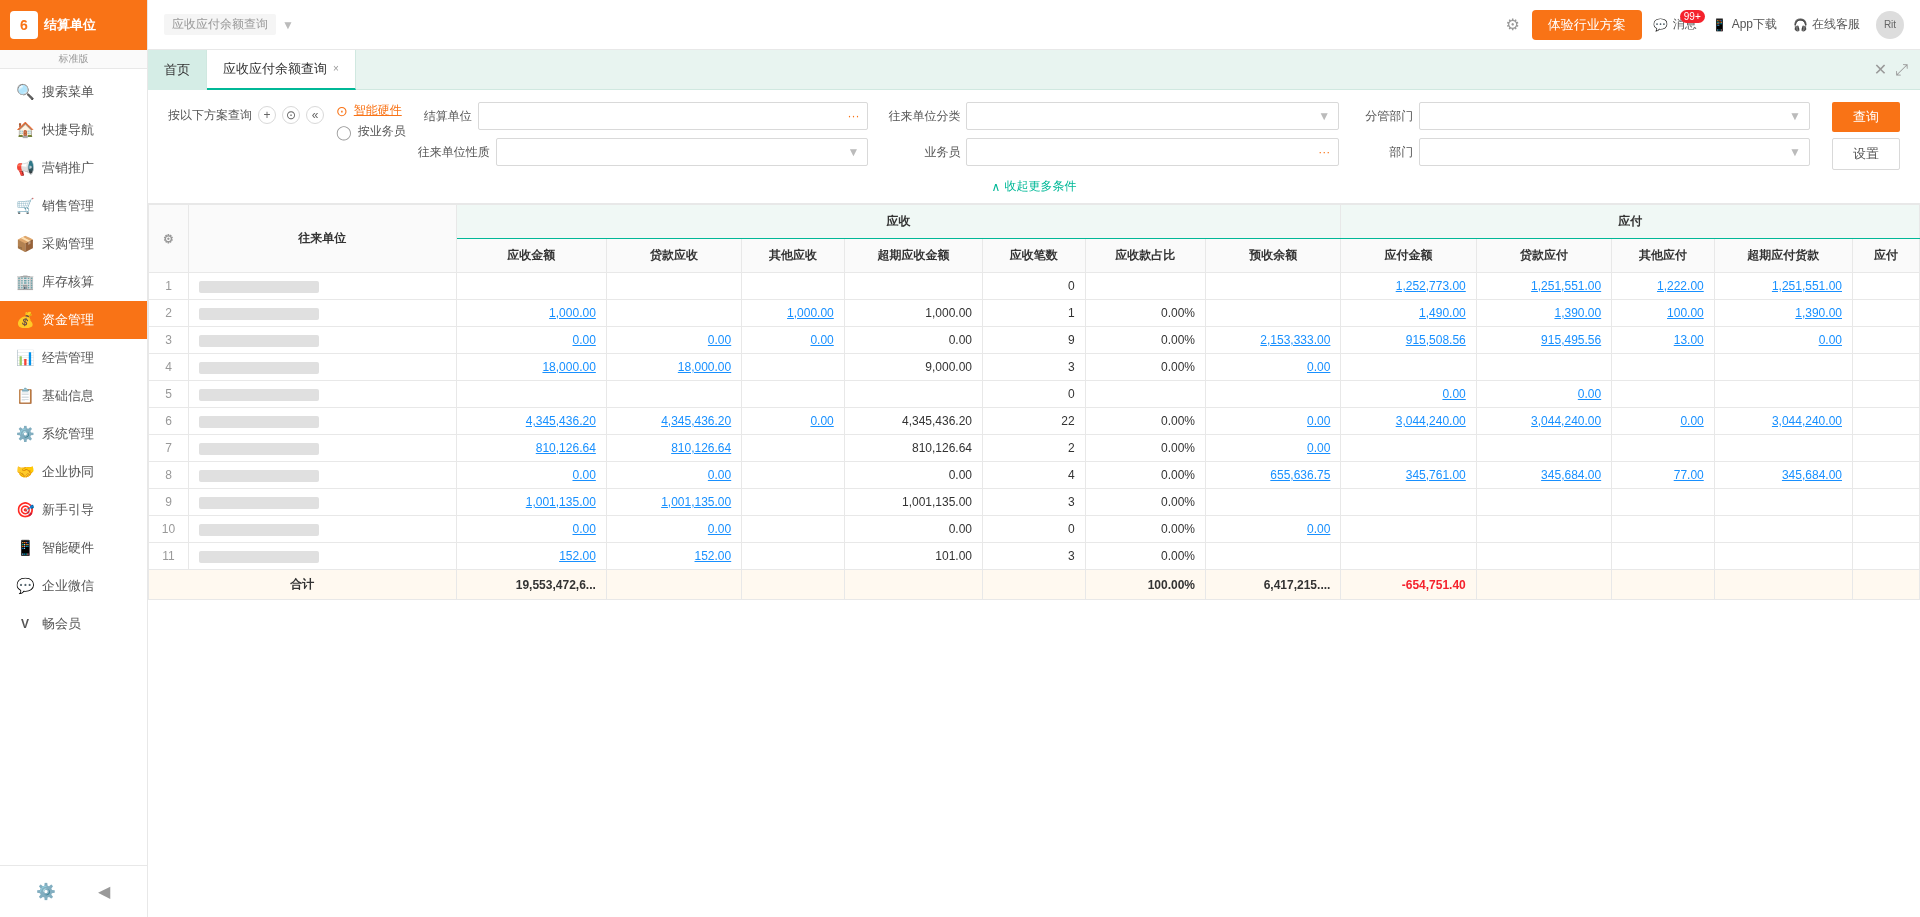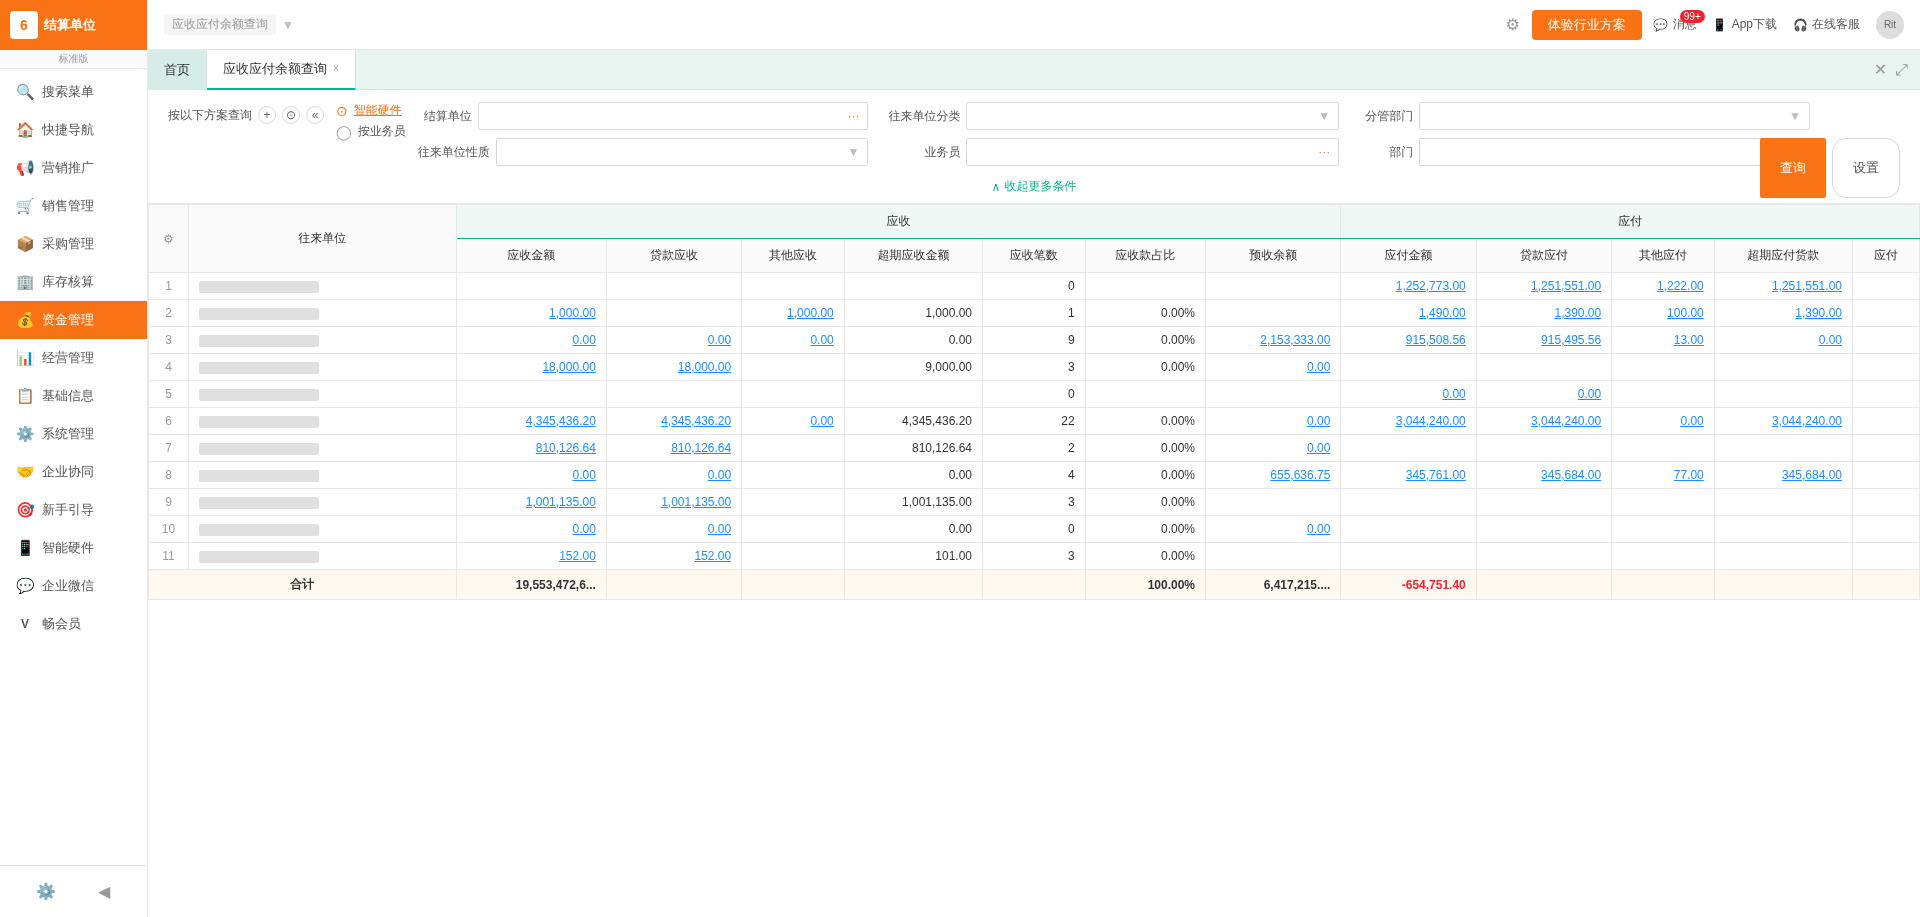--- a/index.html
+++ b/index.html
@@ -46,21 +46,21 @@
 
     
     .page-header { background: #f5f5f5; padding: 12px 20px 8px; display: flex; align-items: center; justify-content: space-between; flex-shrink: 0; }
     .page-title { font-size: 16px; font-weight: bold; color: #333; }
     .page-actions { display: flex; gap: 8px; align-items: center; }
     .page-action-btn { display: flex; align-items: center; gap: 4px; color: #f97316; cursor: pointer; font-size: 12px; border: none; background: none; }
 
     
     .table-container { flex: 1; overflow: auto; background: #fff; margin: 0; }
     table { width: 100%; border-collapse: collapse; font-size: 12px; }
-    table th { background: #fafafa; border: 1px solid #e8e8e8; padding: 8px 10px; text-align: center; font-weight: normal; color: #333; white-space: nowrap; position: sticky; top: 0; z-index: 2; }
+    table th { background: #fafafa; border: 1px solid #e8e8e8; padding: 8px 10px; text-align: center; font-weight: bold; color: #333; white-space: nowrap; position: sticky; top: 0; z-index: 2; }
     table th.group-header { background: #f0f8f5; color: #333; border-bottom: 1px solid #00b897; }
     table td { border: 1px solid #e8e8e8; padding: 6px 10px; text-align: right; white-space: nowrap; }
     table td.text-left { text-align: left; }
     table td.text-center { text-align: center; }
     table td a, table td .link { color: #1890ff; text-decoration: underline; cursor: pointer; }
     table tr.total-row td { background: #fff9f0; font-weight: bold; color: #333; }
     table tr.total-row td.negative { color: #f5222d; }
     .row-num { text-align: center; color: #999; }
     .settings-icon { cursor: pointer; color: #999; }
 
@@ -254,23 +254,23 @@
           </div>
 
           <div style="display:flex;align-items:center;gap:6px;">
             <span style="min-width:54px;text-align:right;color:#555;font-size:12px;">部门</span>
             <div style="flex:1;height:28px;border:1px solid #d9d9d9;border-radius:2px;padding:0 8px;font-size:12px;display:flex;align-items:center;justify-content:flex-end;background:#fff;cursor:pointer;">
               <span style="color:#bbb;">▼</span>
             </div>
           </div>
         </div>
 
-        <div style="display:flex;flex-direction:row;gap:6px;position:absolute;right:20px;top:12px;margin-top:36px;">
+        <div style="display:flex;flex-direction:column;gap:6px;position:absolute;right:20px;top:12px;">
           <button style="background:#f97316;color:white;border:none;padding:6px 20px;border-radius:2px;cursor:pointer;font-size:13px;">查询</button>
-          <button style="background:#fff;color:#555;border:1px solid #d9d9d9;padding:20px 20px;border-radius:14px;cursor:pointer;font-size:13px;">设置</button>
+          <button style="background:#fff;color:#555;border:1px solid #d9d9d9;padding:6px 20px;border-radius:2px;cursor:pointer;font-size:13px;">设置</button>
         </div>
       </div>
 
       <div style="display:flex;justify-content:center;color:#00b897;cursor:pointer;font-size:12px;align-items:center;gap:4px;">
         <span>∧</span>
         <span>收起更多条件</span>
       </div>
     </div>
 
     <div class="table-container">

